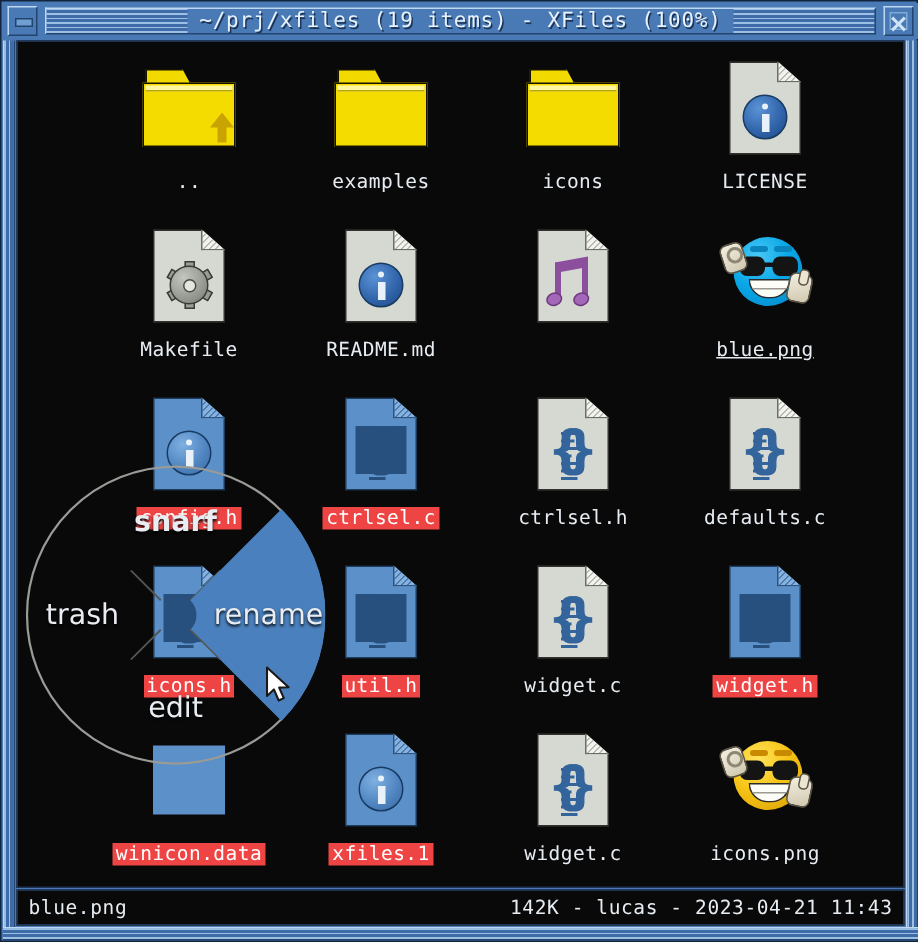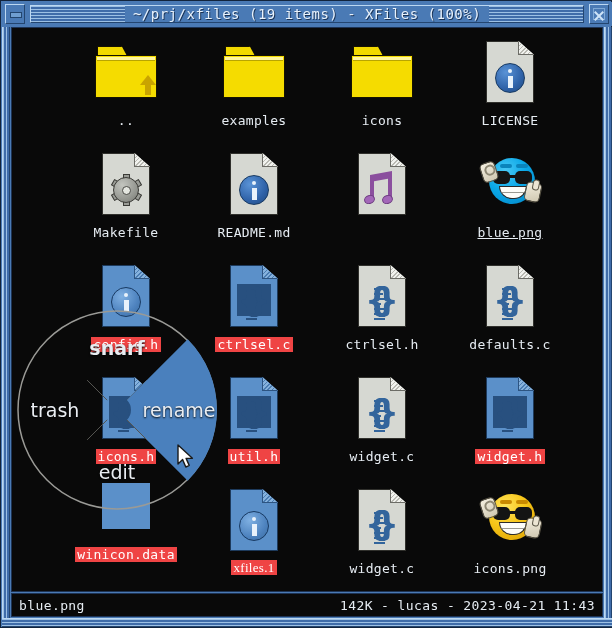--- a/index.html
+++ b/index.html
@@ -683,25 +683,25 @@
                     <div class="ln" style="width:13px"></div>
                     <div class="ln" style="width:6px"></div>
                     <div class="ln" style="width:11px"></div>
                   </div>
                         <span class="br brr">}</span>
                       </div>
               </div>
      </div>
      </div>
      <span class="label sel">widget.h</span></div>
-        <div class="cell" style="left: 50px; top: 440px; text-align: center;"><div class="ico-wrap">
+        <div class="cell" style="left: 50px; top: 454px; text-align: center;"><div class="ico-wrap">
        <div class="blob"></div>
      </div>
      <span class="label sel">winicon.data</span></div>
-        <div class="cell" style="left: 178px; top: 454px; font-family: Liberation Serif, serif;"><div class="ico-wrap">
+        <div class="cell" style="left: 178px; top: 454px;"><div class="ico-wrap">
        <div class="doc sel">
        <div class="page"></div>
        <div class="fold"></div>
        <div class="emblem">
                 <div class="info-circ"></div>
               </div>
      </div>
      </div>
      <span class="label sel">xfiles.1</span></div>
         <div class="cell" style="left: 306px; top: 454px;"><div class="ico-wrap">

